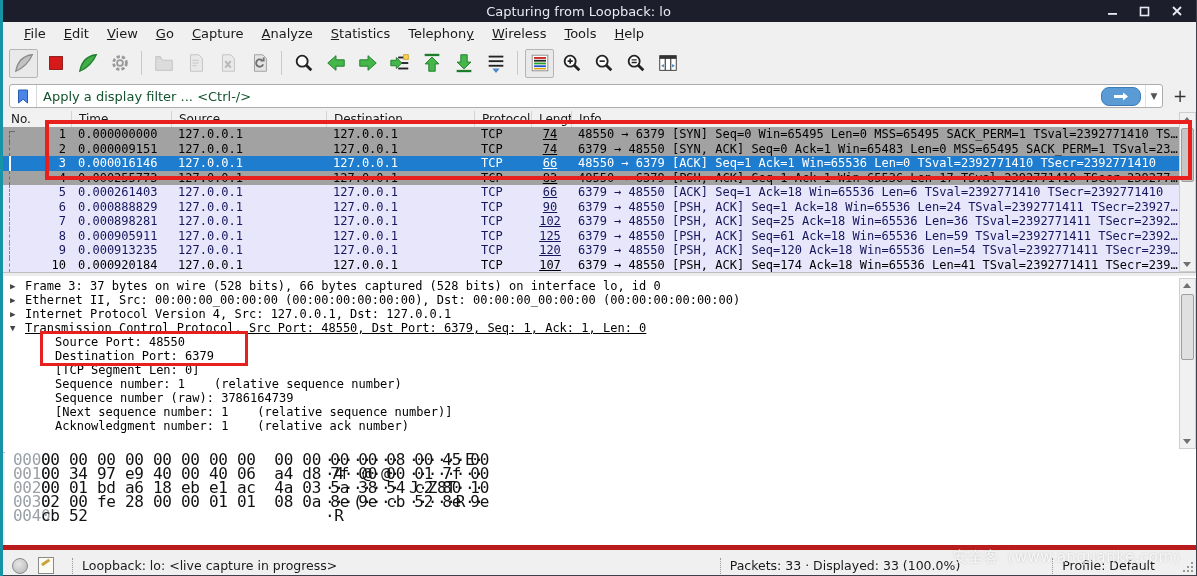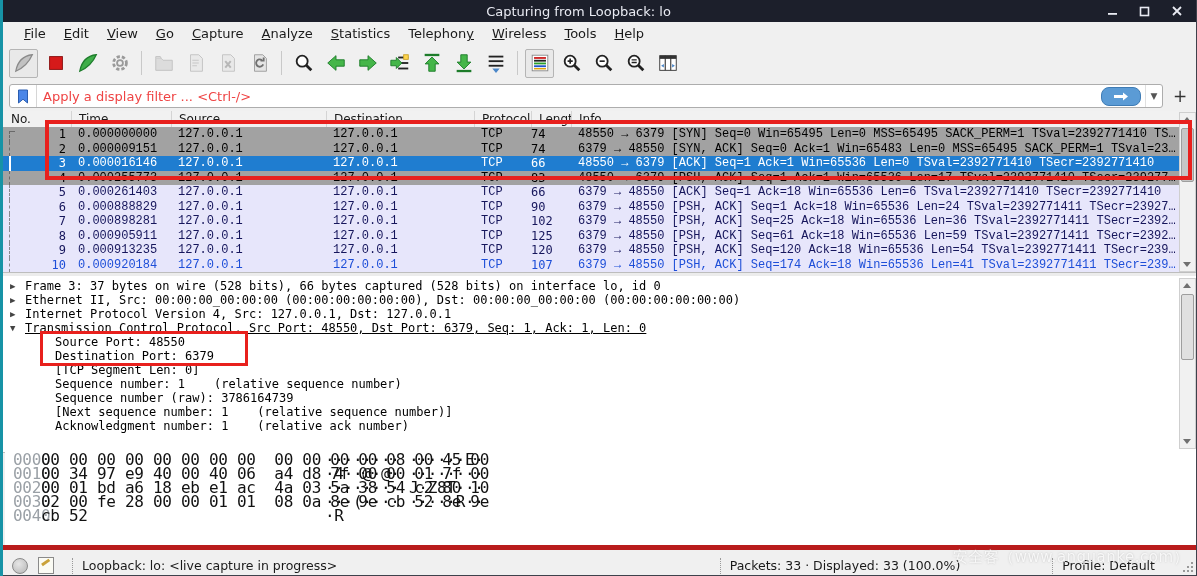--- a/index.html
+++ b/index.html
@@ -29,40 +29,40 @@
   .tb-btn.framed{border-color:#b5b5b5;background:#e9e9e9;}
   .tb-btn.disabled{opacity:.55;}
   .tb-sep{width:1px;height:24px;background:#c9c9c9;margin:0 4px;}
 
   
   .filterbar{position:absolute;left:3px;top:81px;right:0;height:30px;background:#f0f0f0;
     display:flex;align-items:center;padding:0 6px;border-bottom:1px solid #c6c6c6;}
   .filter-input{flex:1;height:22px;background:#ffffff;border:1px solid #adadad;border-radius:3px;
     display:flex;align-items:center;overflow:hidden;}
   .filter-bm{width:26px;height:100%;display:flex;align-items:center;justify-content:center;border-right:1px solid #d6d6d6;}
-  .filter-ph{flex:1;color:#ef4444;font-size:13px;padding-left:6px;white-space:nowrap;overflow:hidden;}
+  .filter-ph{flex:1;color:#14532d;font-size:13px;padding-left:6px;white-space:nowrap;overflow:hidden;}
   .filter-apply{width:38px;height:17px;background:#5b9bd5;border:1px solid #3f7cb5;border-radius:8px;
     display:flex;align-items:center;justify-content:center;color:#fff;font-size:12px;margin-right:4px;}
   .filter-caret{width:16px;height:100%;display:flex;align-items:center;justify-content:center;color:#555;font-size:9px;border-left:1px solid #e0e0e0;}
   .filter-add{width:22px;height:22px;margin-left:6px;display:flex;align-items:center;justify-content:center;
     font-size:17px;color:#333;}
 
   
   .plist-header{position:absolute;left:3px;top:111px;right:0;height:16px;background:#f1f1f1;
     display:grid;grid-template-columns:68px 100px 155px 148px 57px 40px 1fr;
     font-size:12px;color:#1a1a1a;border-bottom:1px solid #d0d0d0;align-items:center;}
   .plh-cell{padding-left:7px;border-left:1px solid #d4d4d4;height:100%;display:flex;align-items:center;white-space:nowrap;overflow:hidden;}
   .plh-cell:first-child{border-left:none;padding-left:8px;}
   .plist-body{position:absolute;left:3px;top:127px;right:0;height:145px;background:#ffffff;
     font-family:"DejaVu Sans Mono","Liberation Mono",monospace;font-size:12px;}
   .p-row{display:grid;grid-template-columns:14px 54px 100px 155px 148px 57px 40px 1fr;height:14.5px;line-height:14.5px;white-space:nowrap;}
   .p-row .c{overflow:hidden;}
   .p-no{text-align:right;padding-right:5px;}
-  .p-pad{padding-left:7px;font-family:Liberation Mono, monospace;}
-  .p-len{text-align:left;padding-right:2px;}
+  .p-pad{padding-left:7px;}
+  .p-len{text-align:center;padding-right:2px;text-decoration:underline;}
   .p-gutter{position:relative;}
   .p-gutter .gmark{position:absolute;left:6px;top:0;bottom:0;border-left:1px dashed rgba(60,60,60,.55);}
   .p-row.sel .gmark{border-left:2px solid #ffffff;}
   .p-row.first .gmark{top:4px;border-top:1px solid rgba(60,60,60,.55);width:5px;}
 
   .splitter1{position:absolute;left:3px;top:272px;right:0;height:4px;background:#ececec;border-top:1px solid #bdbdbd;}
 
   
   .details{position:absolute;left:3px;top:276px;right:0;height:173px;background:#ffffff;
     font-family:"DejaVu Sans Mono","Liberation Mono",monospace;font-size:12px;color:#000;
@@ -423,21 +423,21 @@
           <div class="gmark"></div>
         </div>
         <div class="p-no c">9</div>
         <div class="p-pad c">0.000913235</div>
         <div class="p-pad c">127.0.0.1</div>
         <div class="p-pad c">127.0.0.1</div>
         <div class="p-pad c">TCP</div>
         <div class="p-len c">120</div>
         <div class="p-pad c">6379 → 48550 [PSH, ACK] Seq=120 Ack=18 Win=65536 Len=54 TSval=2392771411 TSecr=239…</div>
       </div>
-      <div class="p-row" style="background: rgb(231, 230, 251); color: #1d4ed8;">
+      <div class="p-row" style="background: rgb(231, 230, 251); color: #000000;">
         <div class="p-gutter">
           <div class="gmark"></div>
         </div>
         <div class="p-no c">10</div>
         <div class="p-pad c">0.000920184</div>
         <div class="p-pad c">127.0.0.1</div>
         <div class="p-pad c">127.0.0.1</div>
         <div class="p-pad c">TCP</div>
         <div class="p-len c">107</div>
         <div class="p-pad c">6379 → 48550 [PSH, ACK] Seq=174 Ack=18 Win=65536 Len=41 TSval=2392771411 TSecr=239…</div>

